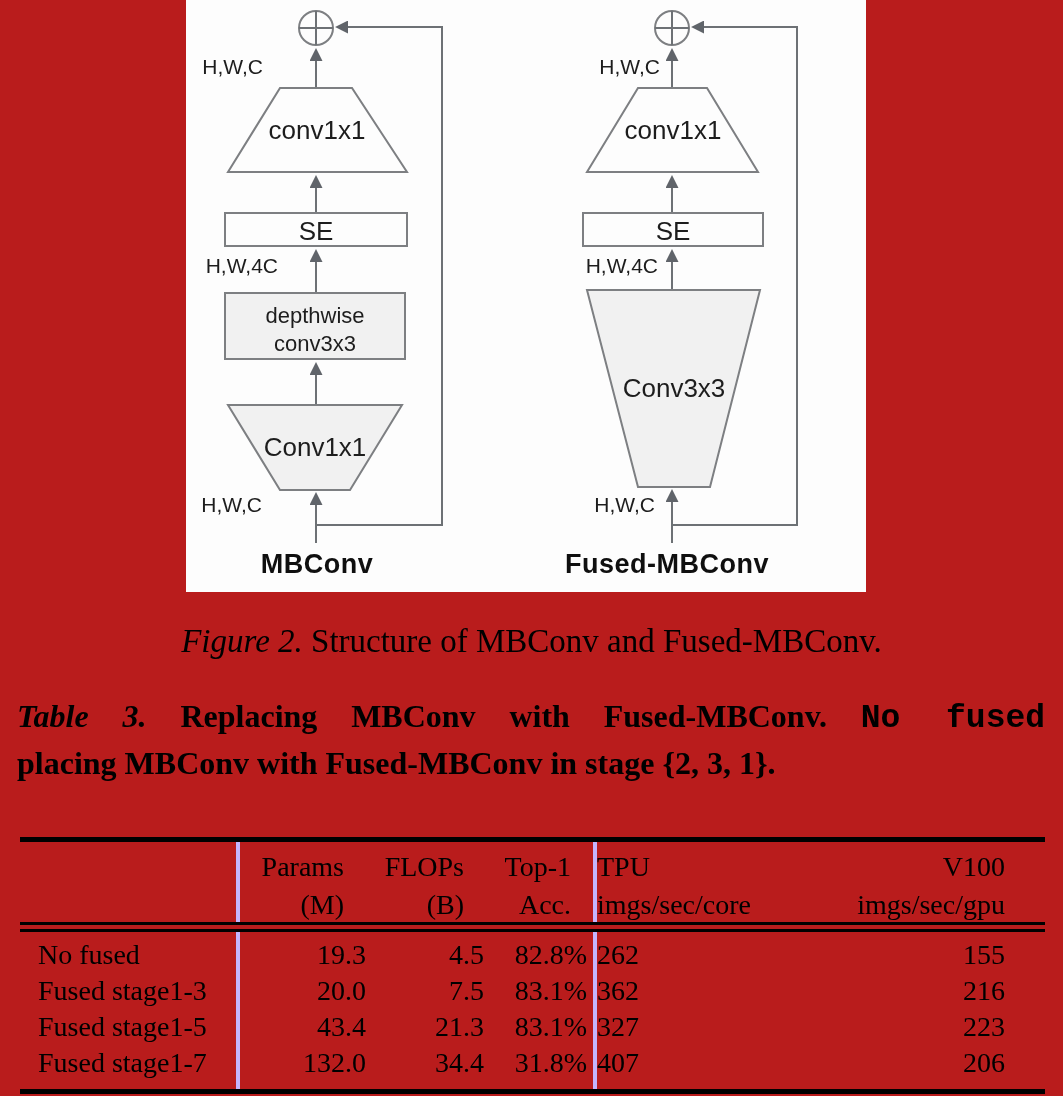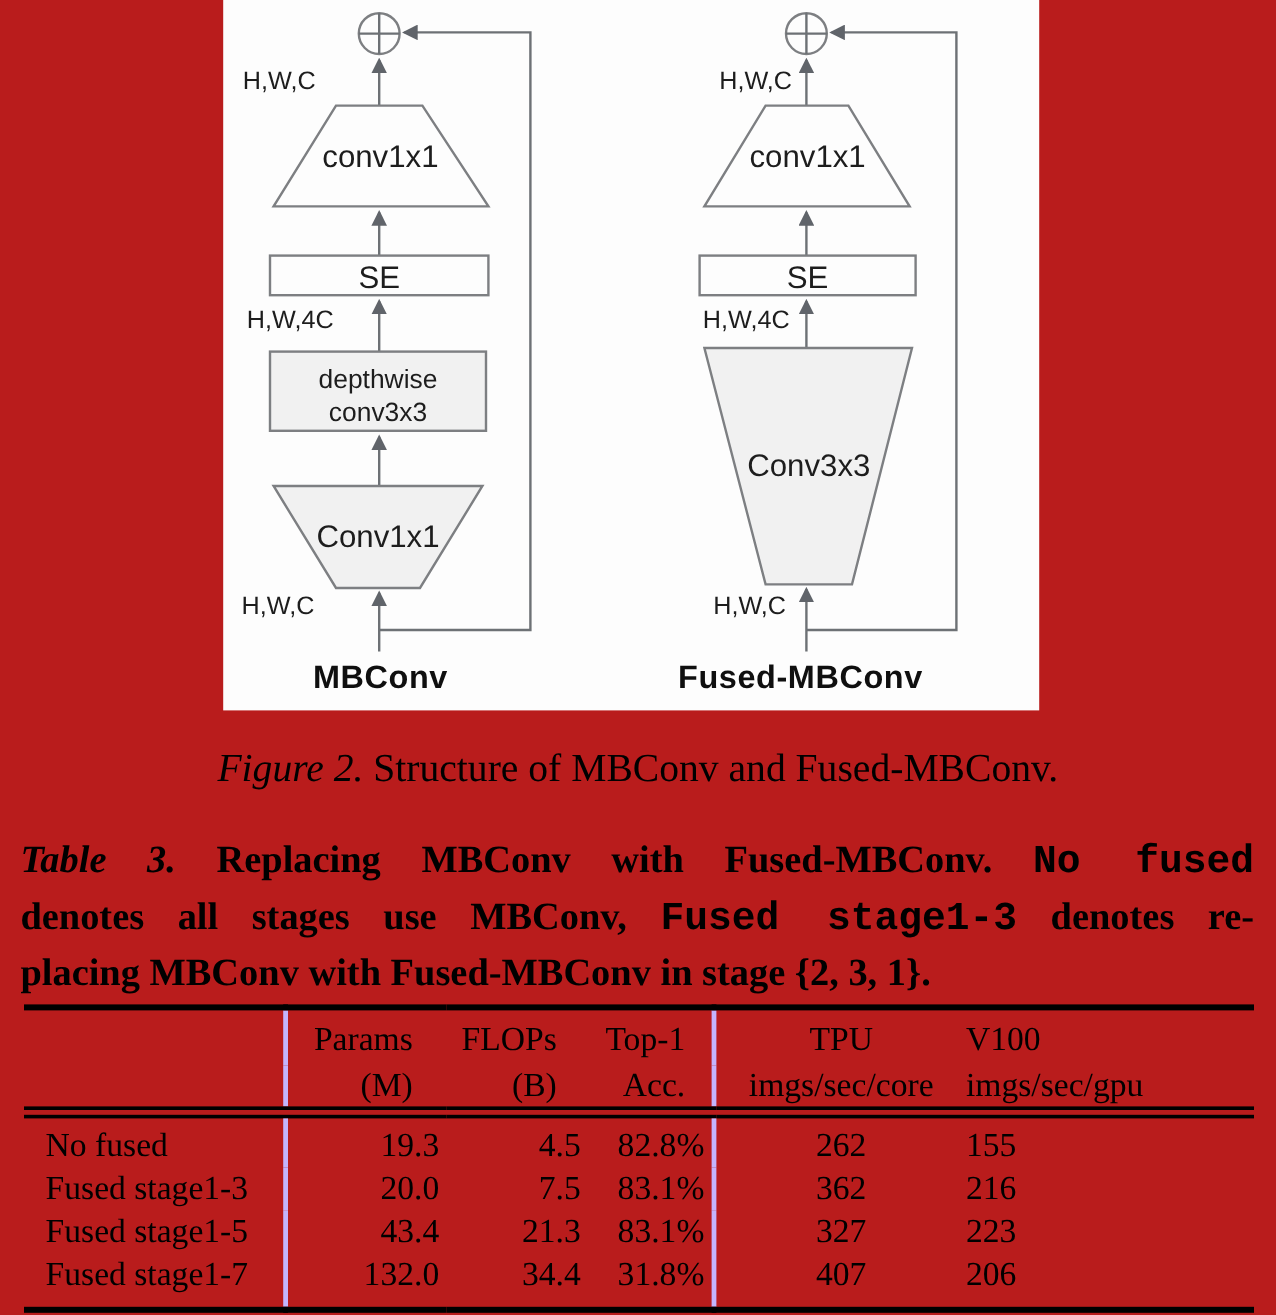--- a/index.html
+++ b/index.html
@@ -35,22 +35,22 @@
   table.results td:nth-child(2),
   table.results td:nth-child(5){border-left:4px solid #c4b5fd;}
   table.results thead tr.h1 td{height:42px;padding-top:4px;}
   table.results thead tr.h2 td{height:34px;}
   table.results thead tr.h2 td{border-bottom:10px double #000;}
   
   table.results td:nth-child(1){text-align:left;padding-left:18px;}
   table.results td:nth-child(2),
   table.results td:nth-child(3),
   table.results td:nth-child(4){text-align:right;padding-right:6px;}
-  table.results td:nth-child(5){text-align:center;}
-  table.results td:nth-child(6){text-align:left;padding-right:40px;}
+  table.results td:nth-child(5){text-align:left;}
+  table.results td:nth-child(6){text-align:right;padding-right:40px;}
   
   table.results thead td:nth-child(2){padding-right:28px;}
   table.results thead td:nth-child(3){padding-right:26px;}
   table.results thead td:nth-child(4){padding-right:22px;}
   table.results tbody td{height:36px;}
   table.results tbody tr:first-child td{padding-top:5px;}
   table.results tbody tr:last-child td{padding-bottom:8px;}
 </style>
 </head>
 <body>
@@ -122,25 +122,20 @@
   <div class="fig-caption">
     <span class="cap-label">Figure 2.</span>
     <span>Structure of MBConv and Fused-MBConv.</span>
   </div>
 
   <div class="tbl-caption">
     <div class="cap-line cl-just">
       <span class="cap-label">Table 3.</span>
       <span>Replacing MBConv with Fused-MBConv.</span>
       <span class="tt">No fused</span>
-    </div>
-    <div class="cap-line cl-just">
-      <span>denotes all stages use MBConv,</span>
-      <span class="tt">Fused stage1-3</span>
-      <span>denotes re-</span>
     </div>
     <div class="cap-line">
       <span>placing MBConv with Fused-MBConv in stage {2, 3, 1}.</span>
     </div>
   </div>
 
   <table class="results">
     <colgroup>
       <col style="width:218px">
         <col style="width:134px">

